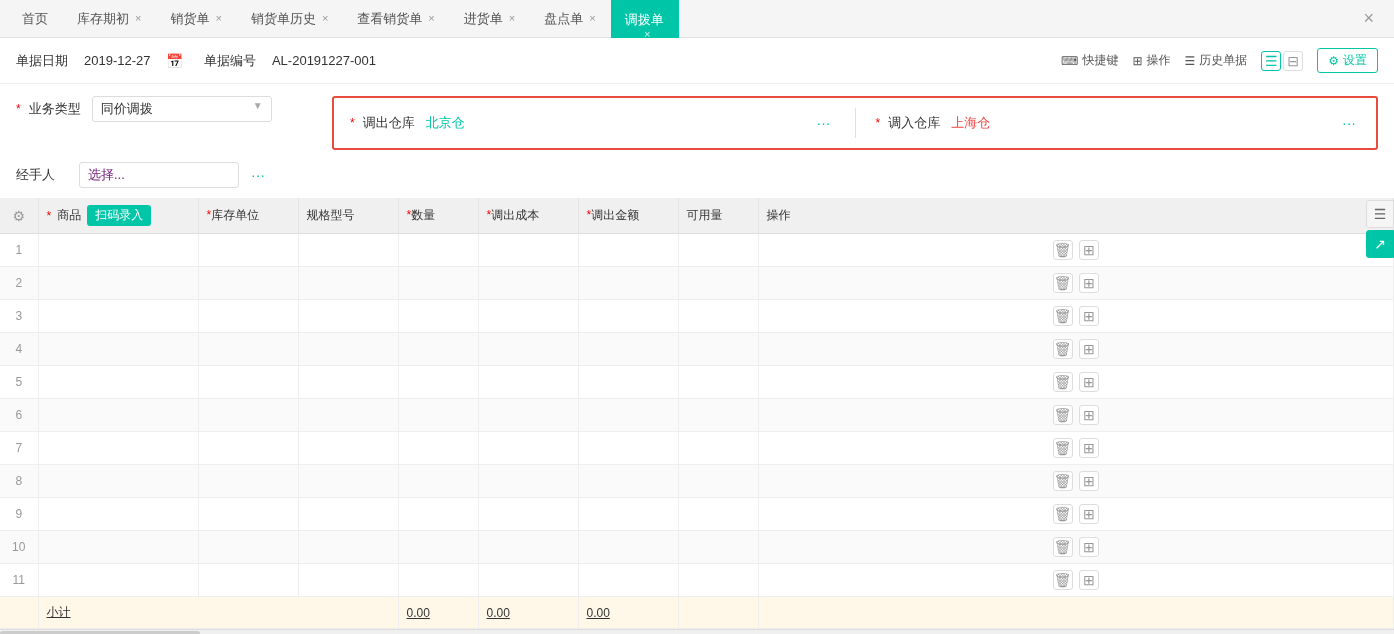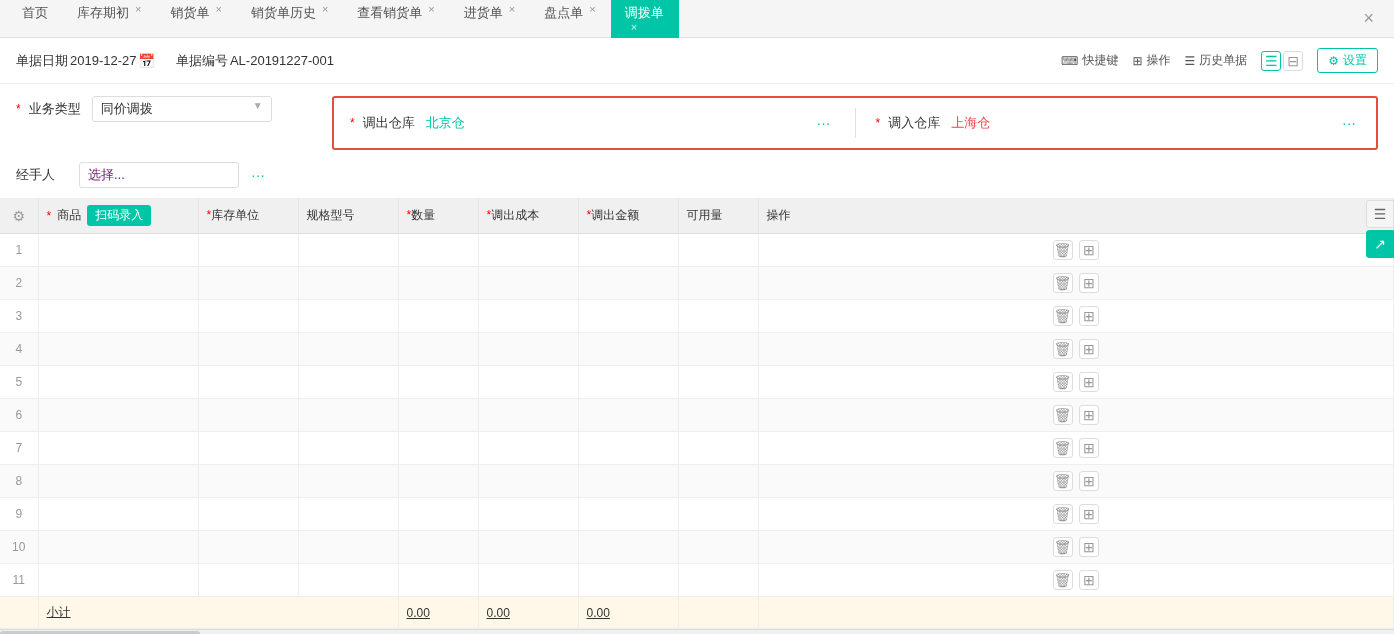--- a/index.html
+++ b/index.html
@@ -9,22 +9,22 @@
     .tab-bar {
       display: flex;
       align-items: center;
       border-bottom: 1px solid #e0e0e0;
       background: #f5f5f5;
       height: 38px;
       padding: 0 8px;
     }
     .tab-item {
       display: flex;
-      align-items: flex-start;
-      padding: 4px 14px;
+      align-items: center;
+      padding: 11px 14px;
       height: 38px;
       cursor: pointer;
       font-size: 13px;
       color: #555;
       border-right: 1px solid transparent;
       white-space: nowrap;
       position: relative;
     }
     .tab-item.active {
       background: #00c6a7;
@@ -55,21 +55,21 @@
       display: flex;
       align-items: center;
       padding: 10px 16px;
       border-bottom: 1px solid #eee;
       background: #fff;
       gap: 20px;
     }
     .header-field {
       display: flex;
       align-items: center;
-      gap: 2px;
+      gap: 16px;
       font-size: 13px;
     }
     .header-label { color: #333; }
     .header-value { color: #333; font-weight: 500; }
     .calendar-icon {
       color: #00c6a7;
       cursor: pointer;
       font-size: 14px;
     }
     .header-actions {

